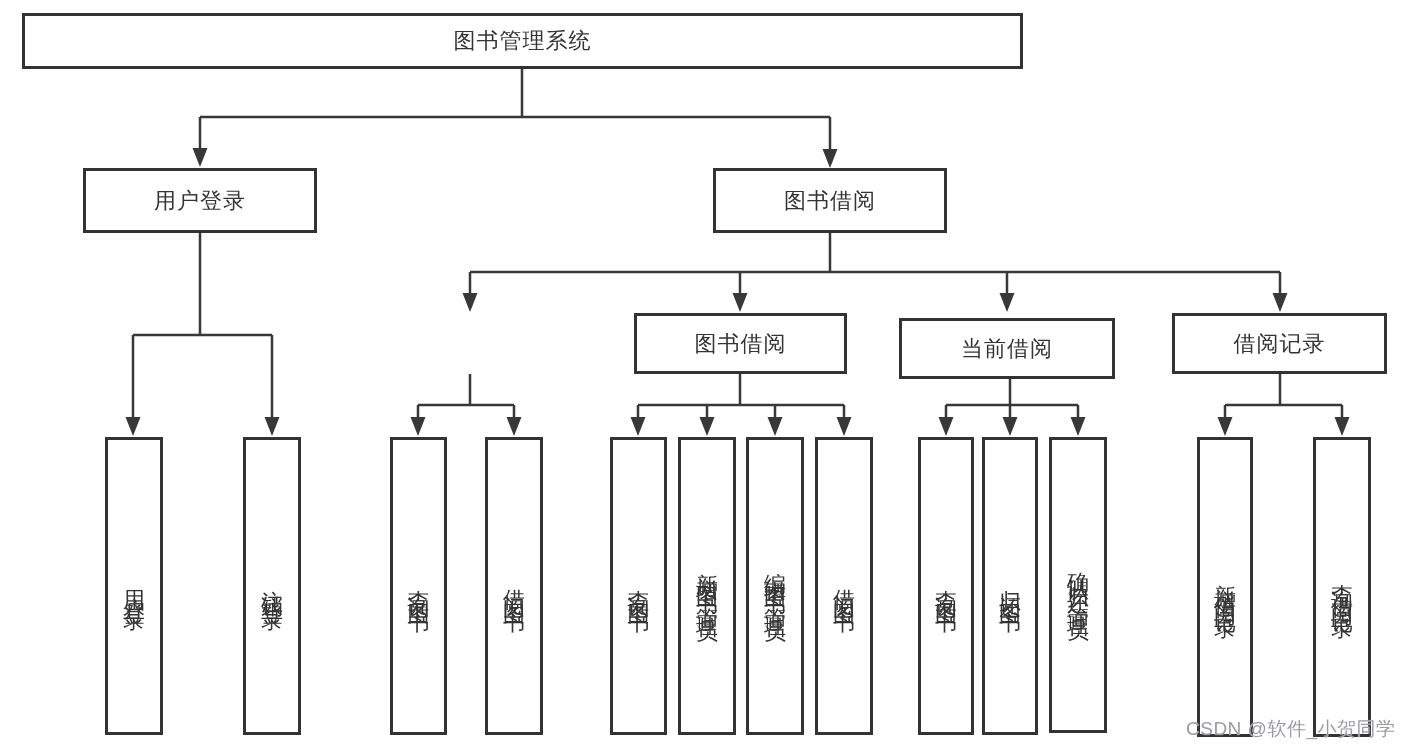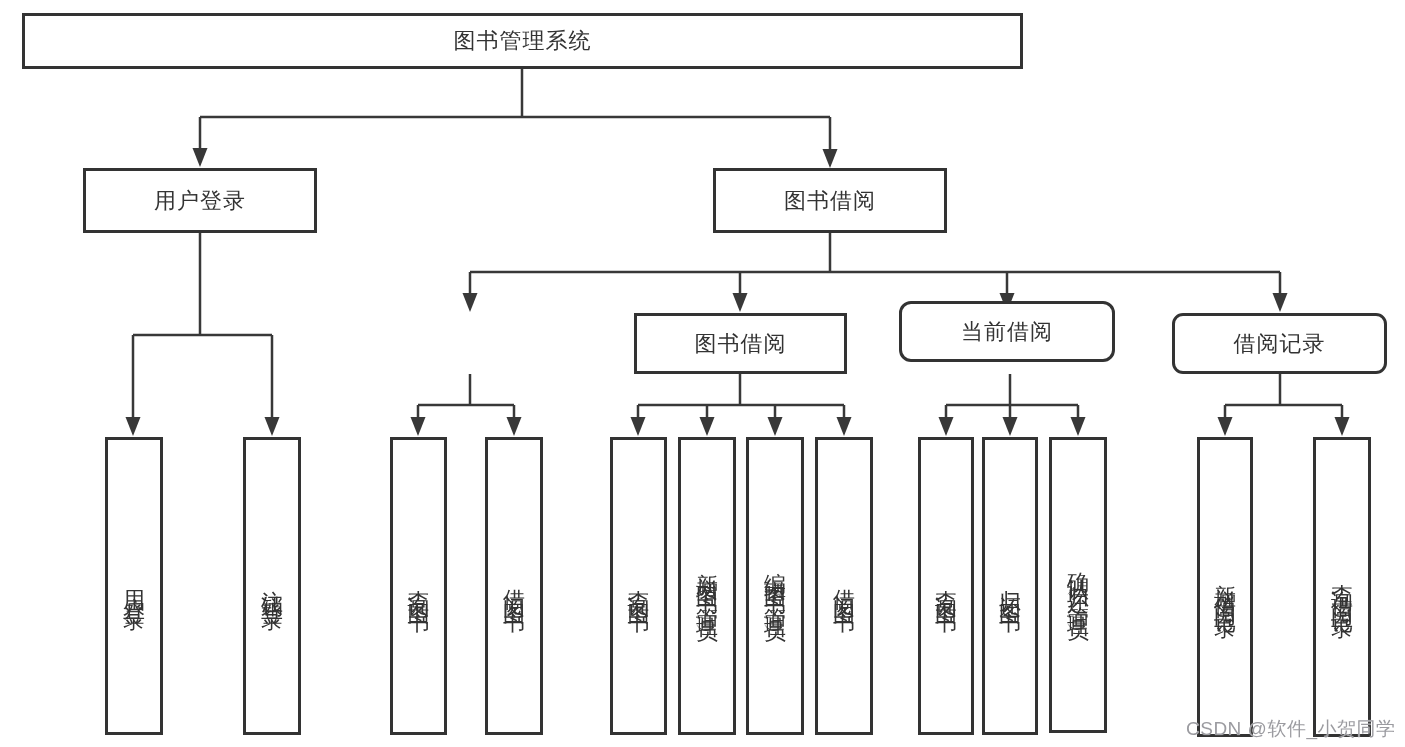--- a/index.html
+++ b/index.html
@@ -104,24 +104,24 @@
   <div class="box h" style="left:83px; top:168px; width:234px; height:65px;">
     <span>用户登录</span>
   </div>
   <div class="box h" style="left:713px; top:168px; width:234px; height:65px;">
     <span>图书借阅</span>
   </div>
 
   <div class="box h" style="left:634px; top:313px; width:213px; height:61px;text-align:right;">
     <span>图书借阅</span>
   </div>
-  <div class="box h" style="left:899px; top:301px; width:216px; height:61px;border-radius:12px;">
+  <div class="box h" style="left:899px; top:318px; width:216px; height:61px;">
     <span>当前借阅</span>
   </div>
-  <div class="box h" style="left:1172px; top:313px; width:215px; height:61px;border-radius:11px;">
+  <div class="box h" style="left:1172px; top:313px; width:215px; height:61px;">
     <span>借阅记录</span>
   </div>
 
   <div class="box v" style="left:105px; top:437px; width:58px; height:298px;">
     <span>用户登录</span>
   </div>
   <div class="box v" style="left:243px; top:437px; width:58px; height:298px;">
     <span>注销登录</span>
   </div>
 

